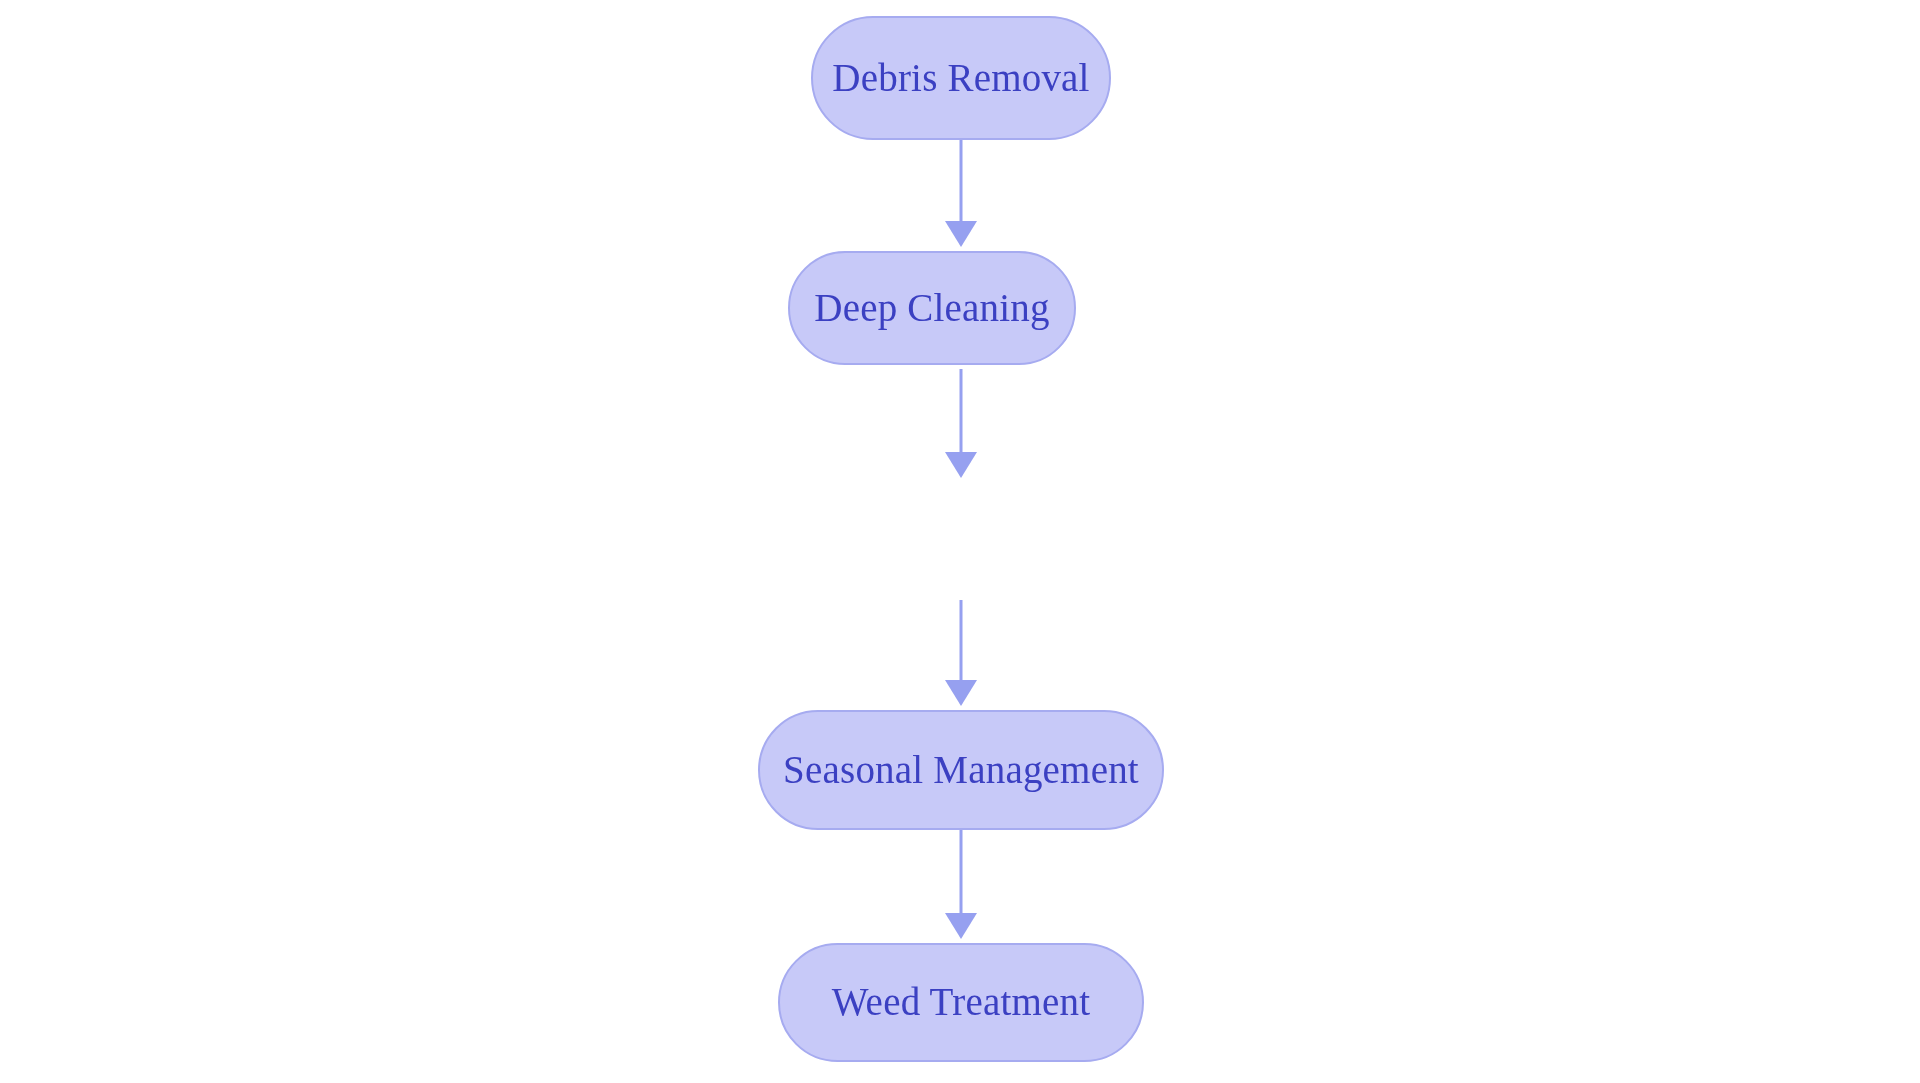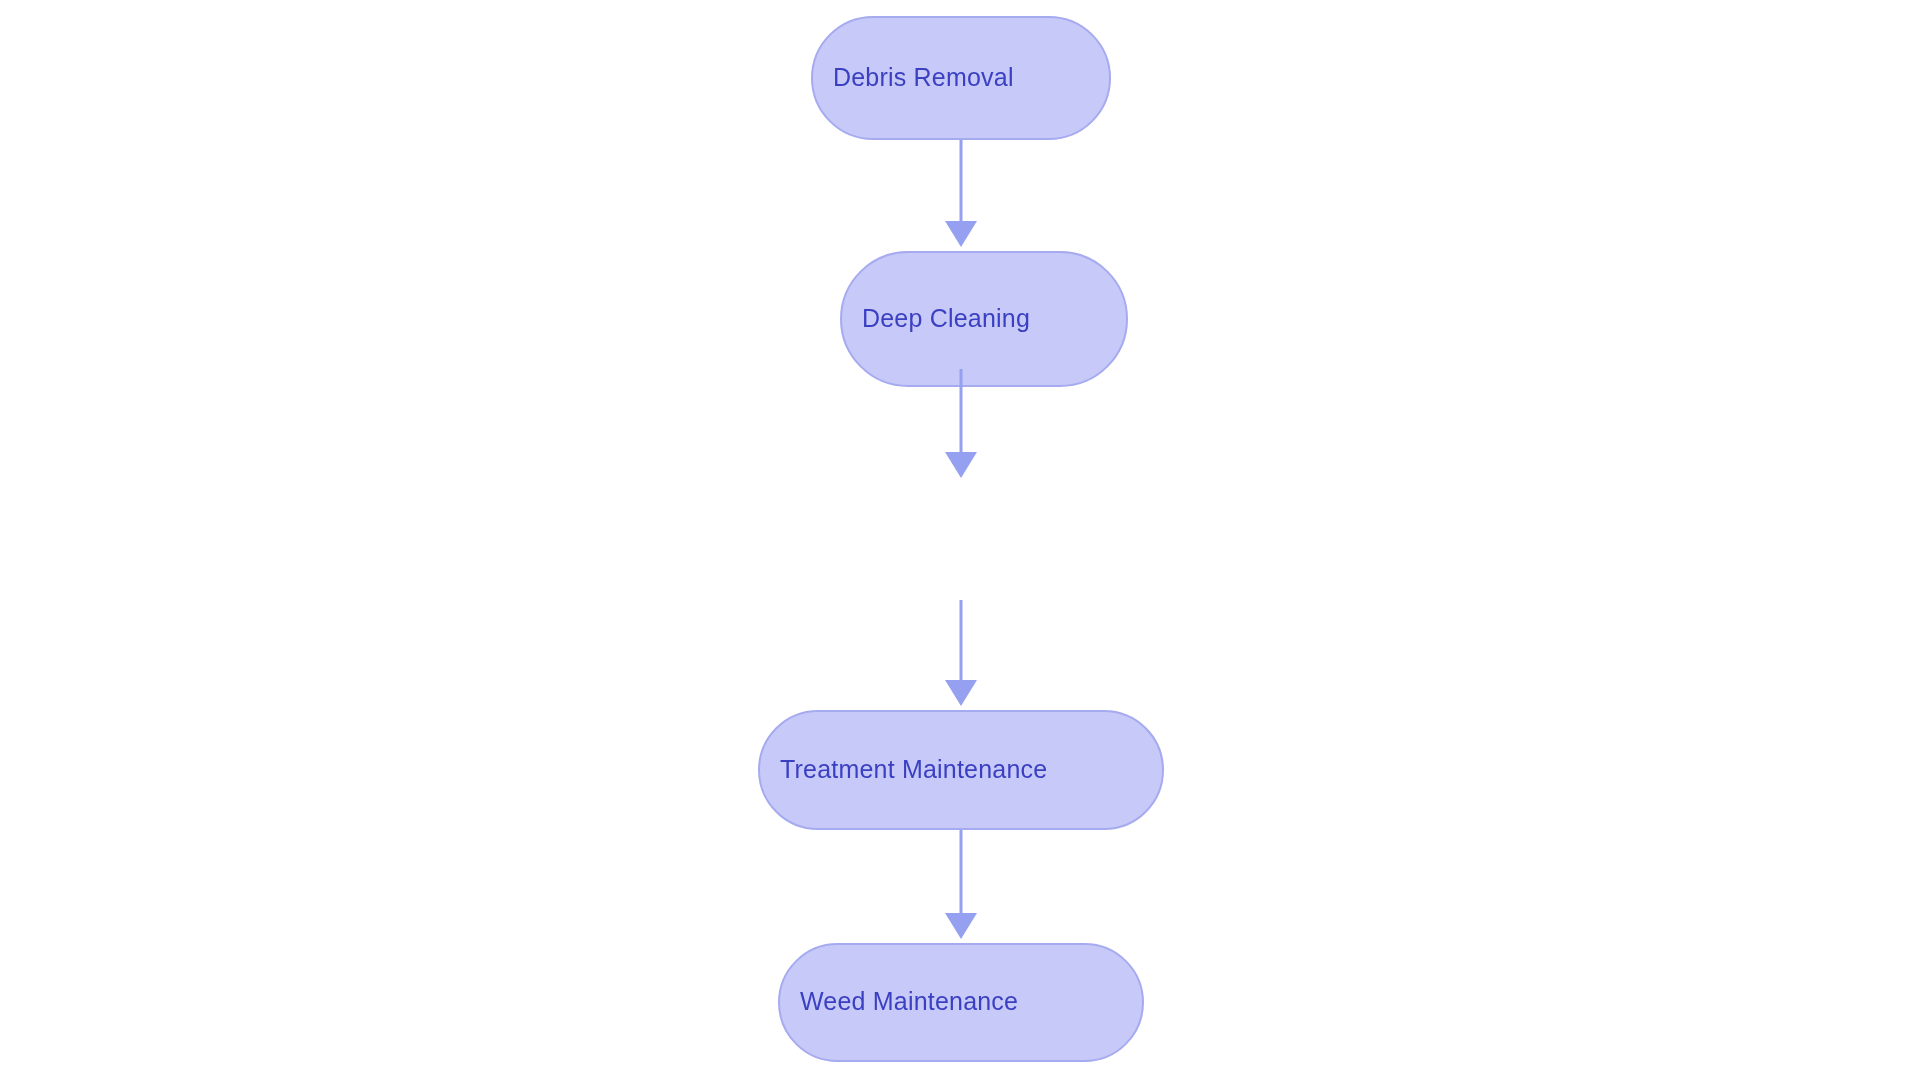--- a/index.html
+++ b/index.html
@@ -23,35 +23,36 @@
     font-family: "Liberation Sans", "DejaVu Sans", sans-serif;
     overflow: hidden;
   }
   .node {
     position: absolute;
     background: var(--node-fill);
     border: 2px solid var(--node-border);
     border-radius: 999px;
     display: flex;
     align-items: center;
-    justify-content: flex-start;
+    justify-content: center;
     color: var(--text);
-    font-size: 25px;
+    font-size: 39px;
     font-weight: 500;
     letter-spacing: 0.2px;
     text-align: center;
     cursor: default;
+    font-family: Liberation Serif, serif;
   }
   .node-label {
     white-space: nowrap;
     padding: 0 20px;
     margin-top: -2px;
   }
   #node-1 { left: 811px; top: 16px;  width: 300px; height: 124px; }
-  #node-2 { left: 840px; top: 251px; width: 288px; height: 136px; }
+  #node-2 { left: 788px; top: 251px; width: 288px; height: 114px; }
   #node-3 { left: 803px; top: 482px; width: 316px; height: 118px; }
   #node-4 { left: 758px; top: 710px; width: 406px; height: 120px; }
   #node-5 { left: 778px; top: 943px; width: 366px; height: 119px; }
 
   .arrow {
     position: absolute;
     left: 944px;
     width: 34px;
   }
   .arrow-shaft {
@@ -102,25 +103,25 @@
     <div class="arrow-head"></div>
   </div>
 
 
   <div class="arrow" id="arrow-3">
     <div class="arrow-shaft"></div>
     <div class="arrow-head"></div>
   </div>
 
   <div class="node" id="node-4">
-    <span class="node-label">Treatment Maintenance</span>
+    <span class="node-label">Seasonal Management</span>
   </div>
 
   <div class="arrow" id="arrow-4">
     <div class="arrow-shaft"></div>
     <div class="arrow-head"></div>
   </div>
 
   <div class="node" id="node-5">
-    <span class="node-label">Weed Maintenance</span>
+    <span class="node-label">Weed Treatment</span>
   </div>
 
 </div>
 
 </body></html>

